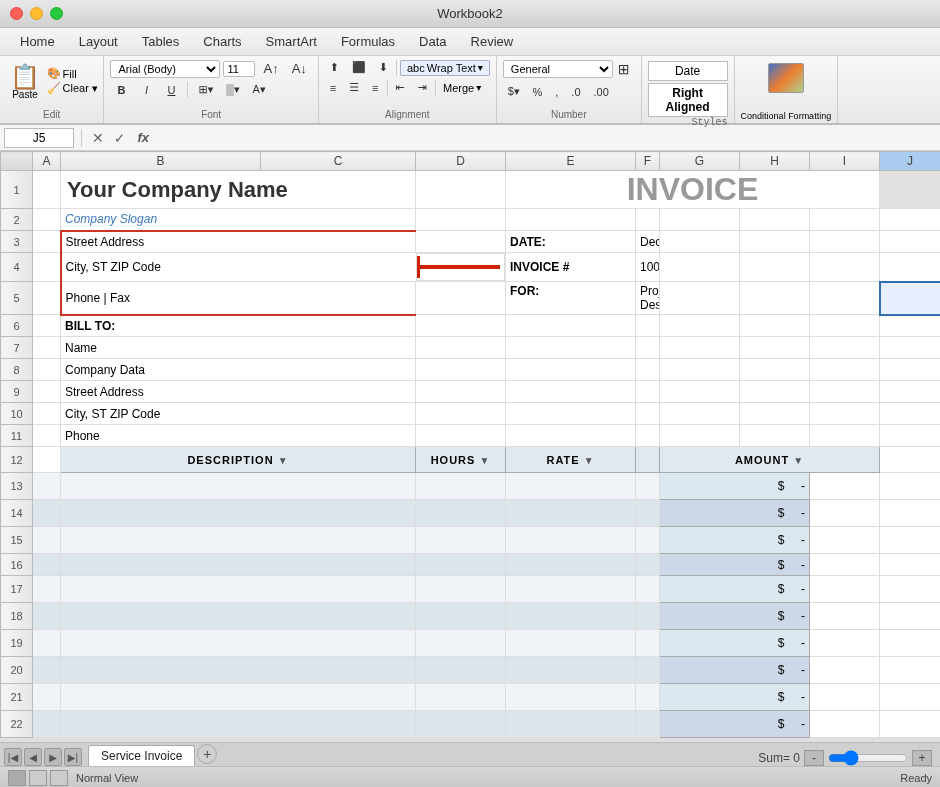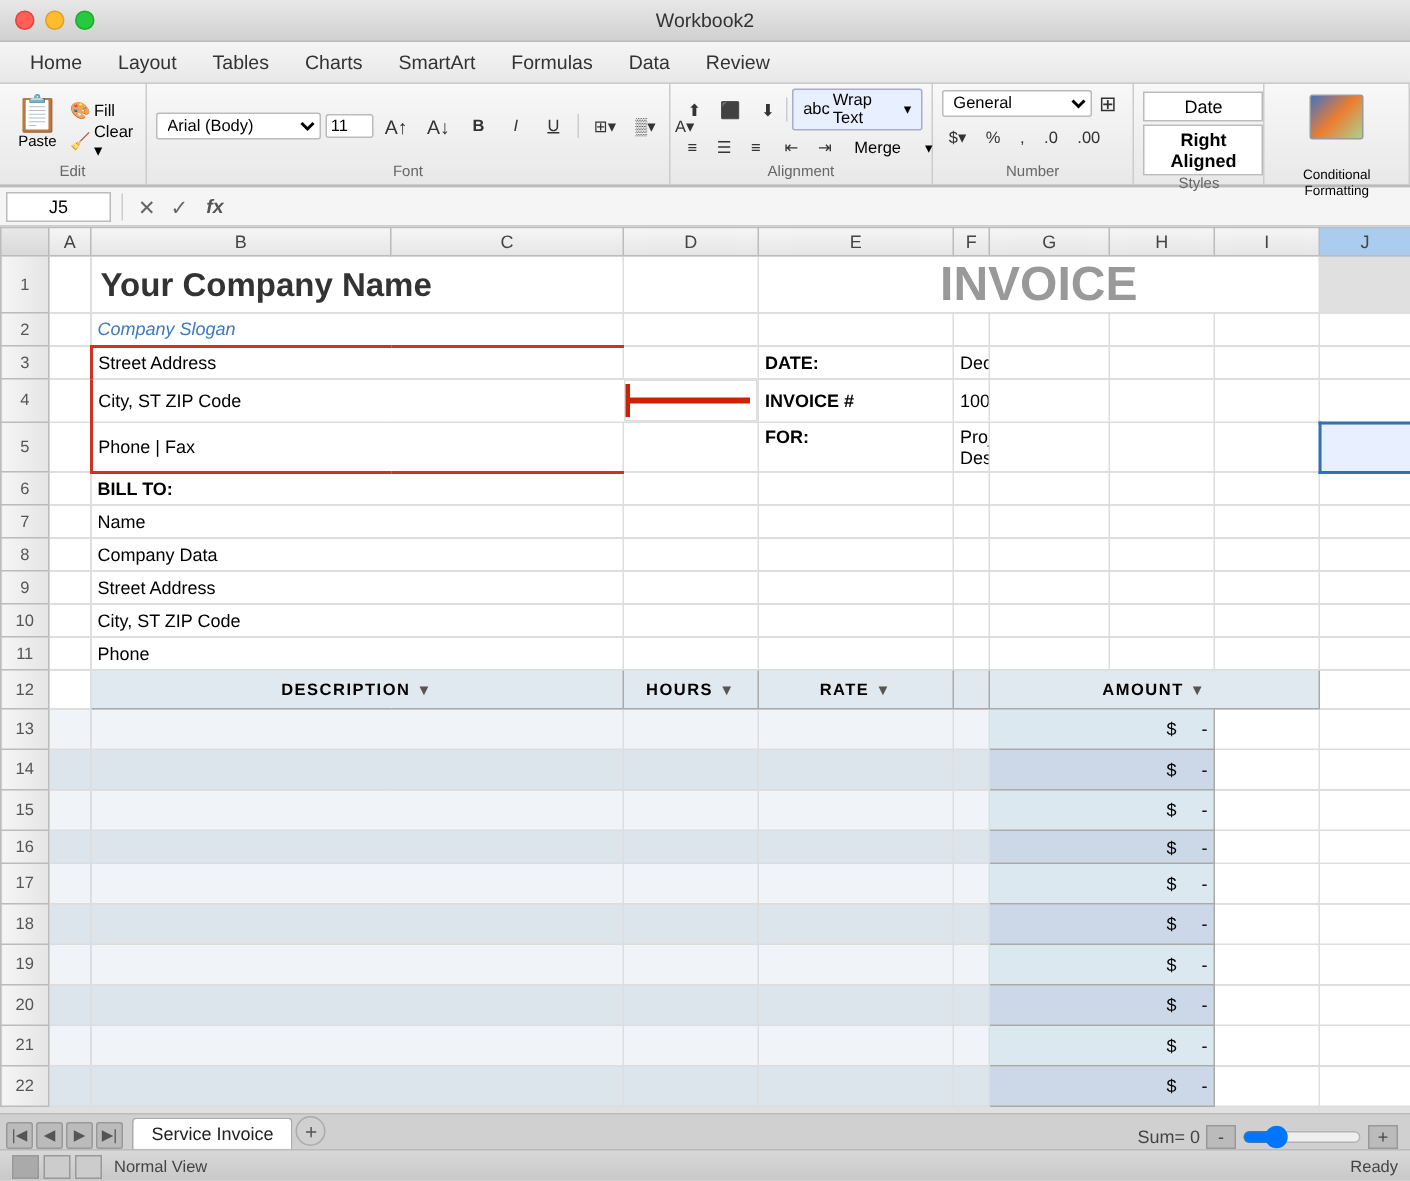--- a/index.html
+++ b/index.html
@@ -322,21 +322,21 @@
           <div style="display:flex; align-items:center; gap:2px; cursor:pointer;">
             <span style="font-size:11px;">🧹</span>
             <span style="font-size:11px;">Clear ▾</span>
           </div>
         </div>
       </div>
       <div style="font-size:10px; color:#666; text-align:center;">Edit</div>
     </div>
 
     <div style="display:flex; flex-direction:column; border-right:1px solid #ccc; padding:3px 6px; min-width:160px;">
-      <div style="display:flex; flex-direction:row; gap:3px; flex:1;">
+      <div style="display:flex; flex-direction:column; gap:3px; flex:1;">
         <div style="display:flex; align-items:center; gap:3px;">
           <select class="ribbon-select" style="width:110px;">
             <option>Arial (Body)</option>
           </select>
           <input class="ribbon-input" value="11" style="">
           <button class="small-btn" style="font-size:13px;">A↑</button>
           <button class="small-btn" style="font-size:13px;">A↓</button>
         </div>
         <div style="display:flex; align-items:center; gap:3px;">
           <button class="small-btn bold-btn" style="min-width:22px; justify-content:center;">B</button>
@@ -365,21 +365,21 @@
           </div>
         </div>
         <div style="display:flex; align-items:center; gap:3px;">
           <button class="small-btn">≡</button>
           <button class="small-btn">☰</button>
           <button class="small-btn">≡</button>
           <div style="width:1px;height:16px;background:#ccc;"></div>
           <button class="small-btn">⇤</button>
           <button class="small-btn">⇥</button>
           <div style="width:1px;height:16px;background:#ccc;"></div>
-          <div style="display:flex; align-items:center; gap:16px; cursor:pointer; padding:1px 4px;">
+          <div style="display:flex; align-items:center; gap:2px; cursor:pointer; padding:1px 4px;">
             <span style="font-size:11px;">Merge</span>
             <span style="font-size:10px;">▾</span>
           </div>
         </div>
       </div>
       <div style="font-size:10px; color:#666; text-align:center;">Alignment</div>
     </div>
 
     <div style="display:flex; flex-direction:column; border-right:1px solid #ccc; padding:3px 6px; min-width:130px;">
       <div style="display:flex; flex-direction:column; gap:4px; flex:1;">
@@ -398,21 +398,21 @@
         </div>
       </div>
       <div style="font-size:10px; color:#666; text-align:center;">Number</div>
     </div>
 
     <div style="display:flex; flex-direction:column; border-right:1px solid #ccc; padding:3px 6px; min-width:80px;">
       <div style="flex:1; display:flex; flex-direction:column; gap:2px; align-items:flex-start; padding-top:2px;">
         <div style="border:1px solid #bbb; background:white; padding:2px 8px; font-size:12px; width:80px; text-align:center; cursor:pointer;">Date</div>
         <div style="border:1px solid #bbb; background:white; padding:2px 4px; font-size:12px; width:80px; text-align:center; cursor:pointer; font-weight:bold;">Right Aligned</div>
       </div>
-      <div style="font-size:10px; color:#666; text-align:center; margin-top:auto;">Styles</div>
+      <div style="font-size:10px; color:#666; text-align:right; margin-top:auto;font-family:Liberation Mono, monospace;">Styles</div>
     </div>
 
     <div style="display:flex; flex-direction:column; padding:3px 6px; min-width:60px; border-right:1px solid #ccc;">
       <div style="flex:1; display:flex; flex-direction:column; align-items:center; padding-top:4px;">
         <div style="display:flex; flex-direction:column; align-items:center; cursor:pointer;">
           <div style="width:36px; height:30px; background: linear-gradient(135deg, #4472c4 0%, #ed7d31 50%, #a9d18e 100%); border:1px solid #999; border-radius:2px;"></div>
           <div style="font-size:9px; text-align:center; margin-top:18px; line-height:1.2;">Conditional Formatting</div>
         </div>
       </div>
     </div>

